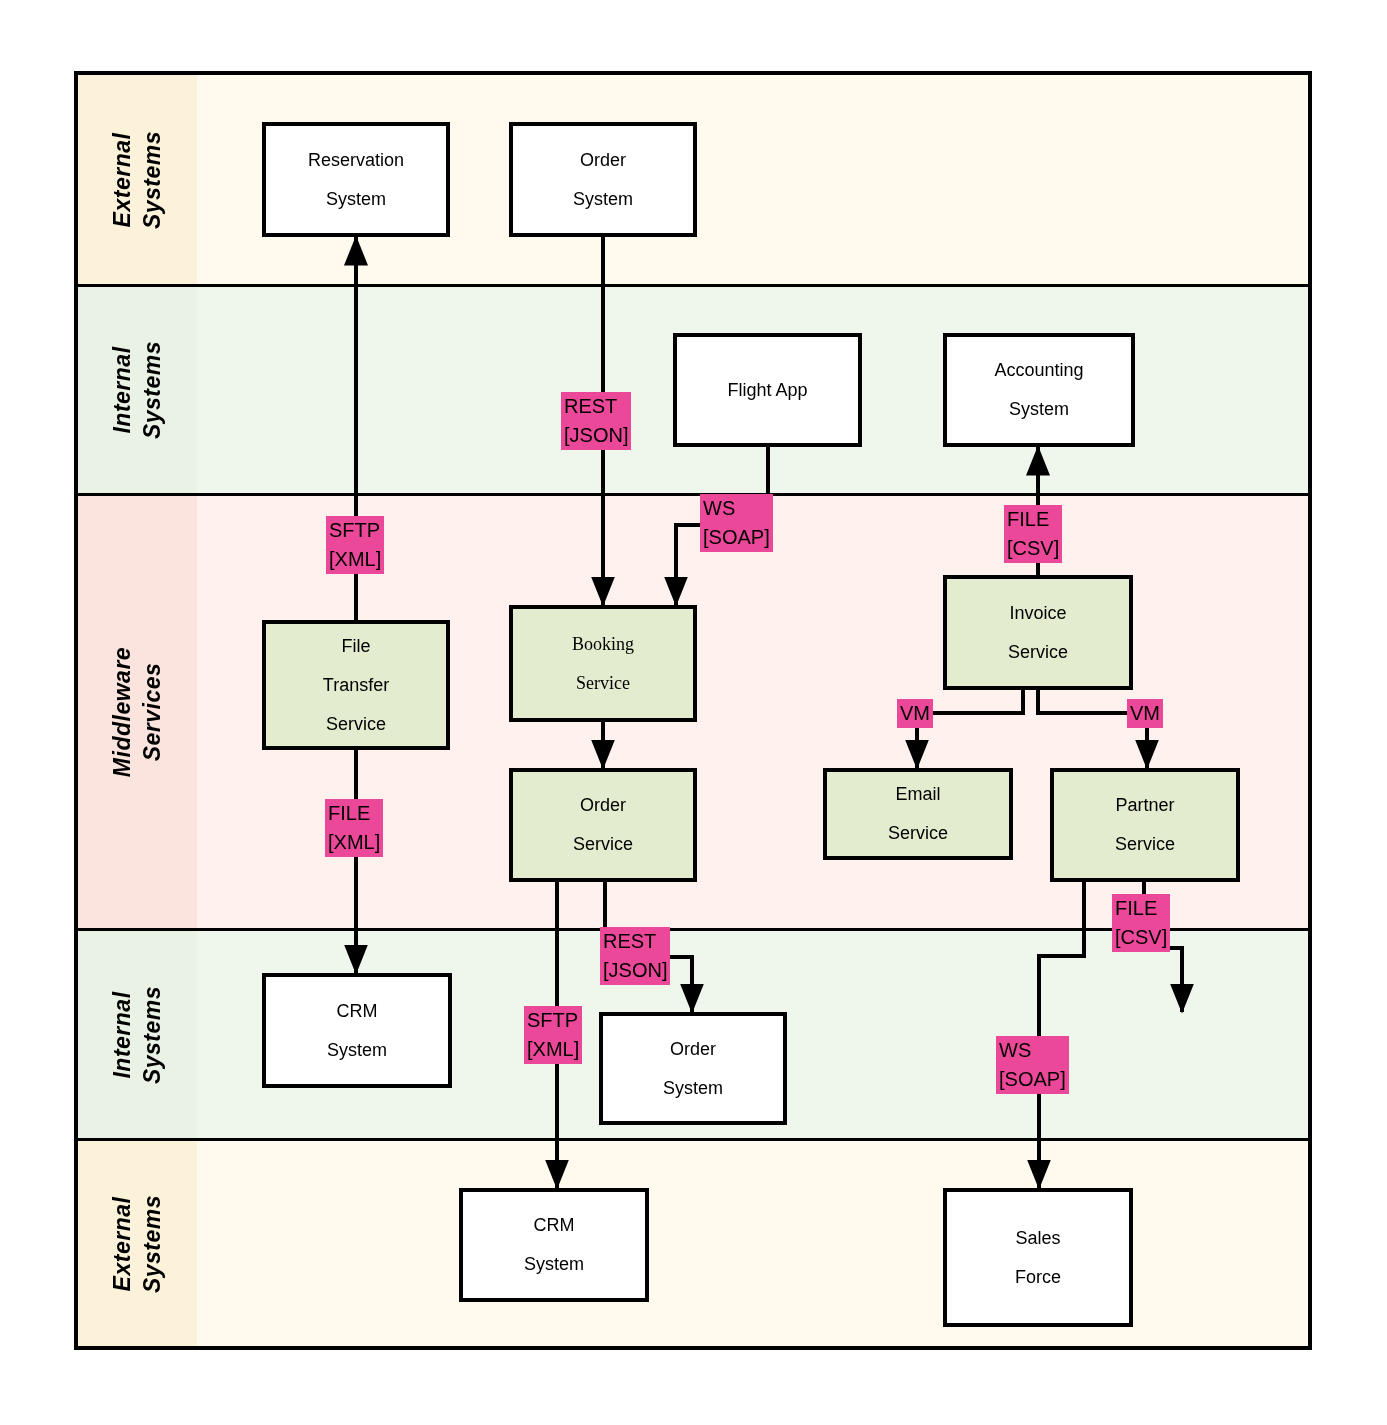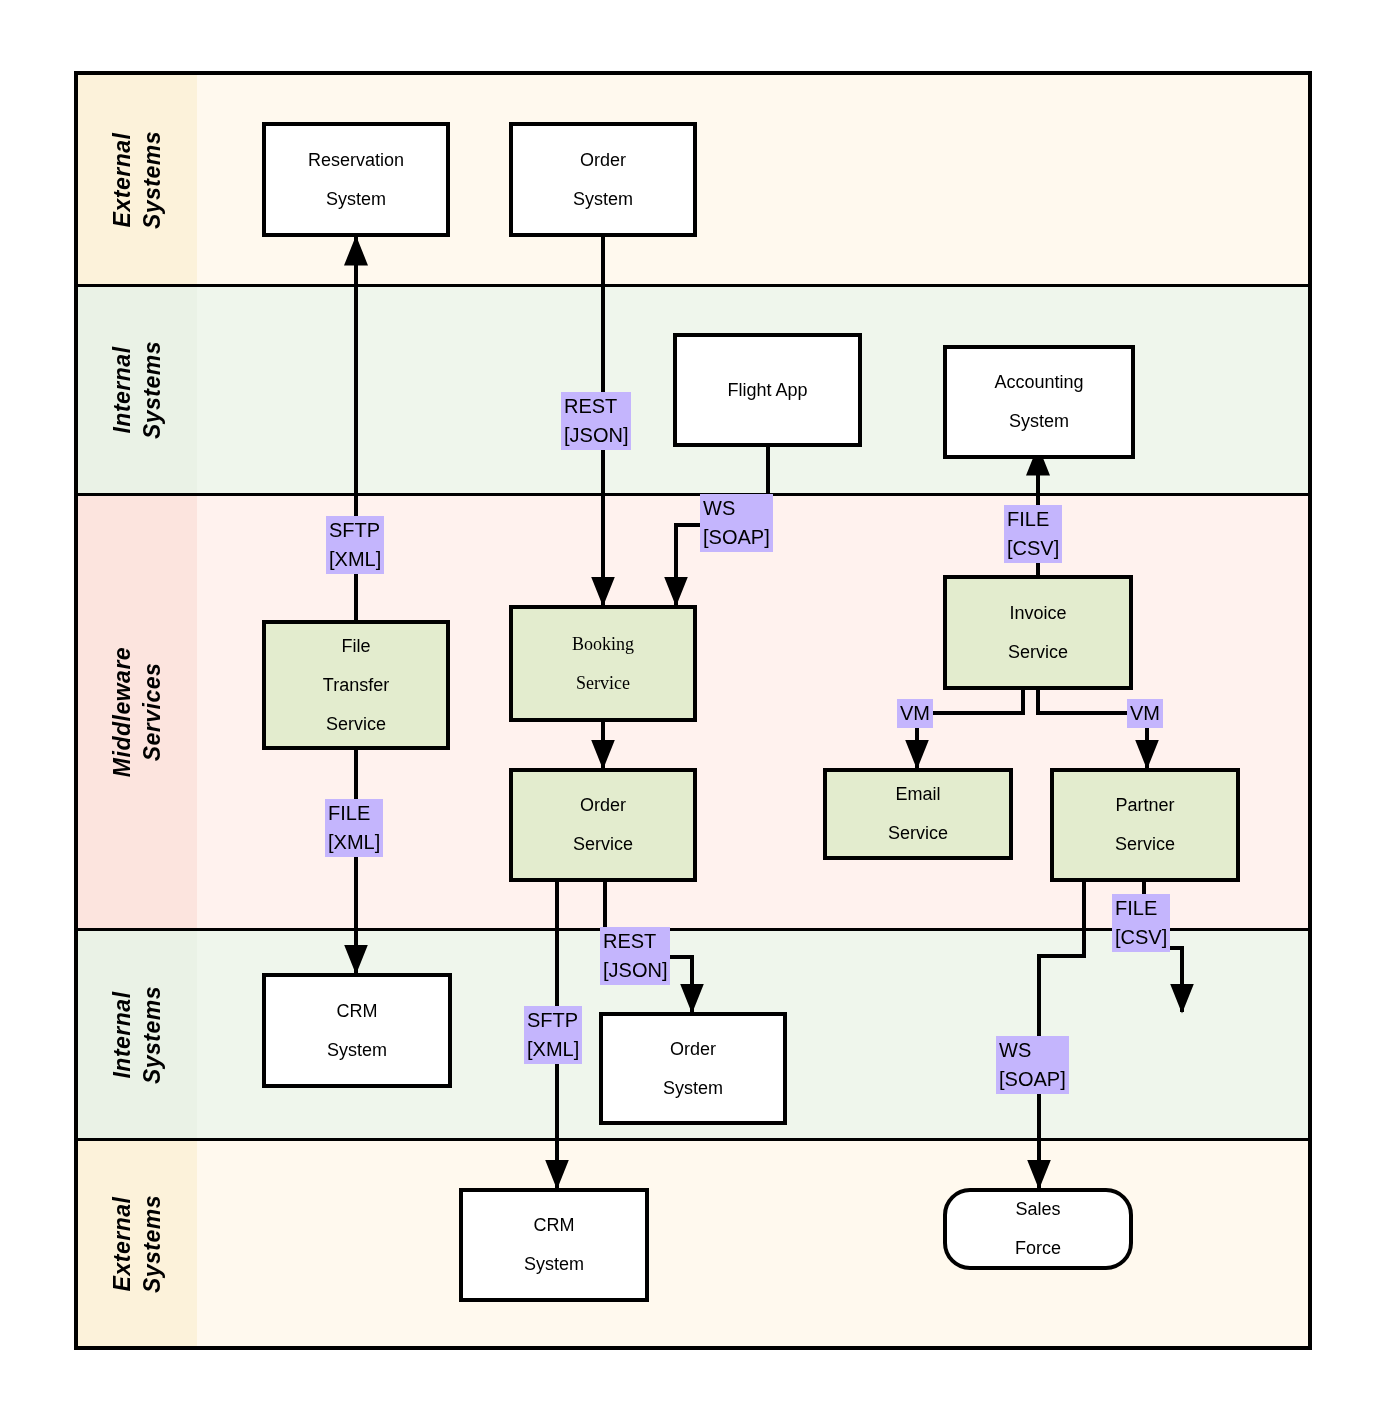--- a/index.html
+++ b/index.html
@@ -31,21 +31,21 @@
   .edges{position:absolute;left:0;top:0;pointer-events:none;}
 
   .node{
     position:absolute;box-sizing:border-box;border:4px solid #000;background:#ffffff;
     display:flex;align-items:center;justify-content:center;text-align:center;
     white-space:pre-line;font-size:18px;line-height:39px;
   }
   .node.service{background:#e3ecce;}
 
   .elabel{
-    position:absolute;background:#c4b5fd;padding:0 3px;
+    position:absolute;background:#ec4899;padding:0 3px;
     font-size:20px;line-height:29px;white-space:pre-line;text-align:left;
   }
 </style>
 </head>
 <body>
 
 <div class="canvas">
 
   <div class="pool">
     <div class="lane external" style="height:209px;">
@@ -121,21 +121,21 @@
   <div class="elabel" style="left:996px;top:1036px;">WS
 [SOAP]</div>
   <div class="elabel" style="left:1112px;top:894px;">FILE
 [CSV]</div>
 
   <div class="node" style="left:262px;top:122px;width:188px;height:115px;">Reservation
 System</div>
   <div class="node" style="left:509px;top:122px;width:188px;height:115px;">Order
 System</div>
   <div class="node" style="left:673px;top:333px;width:189px;height:114px;">Flight App</div>
-  <div class="node" style="left:943px;top:345px;width:192px;height:114px;">Accounting
+  <div class="node" style="left:943px;top:333px;width:192px;height:114px;">Accounting
 System</div>
 
   <div class="node service" style="left:262px;top:620px;width:188px;height:130px;">File
 Transfer
 Service</div>
   <div class="node service" style="left:509px;top:605px;width:188px;height:117px;font-family:Liberation Serif, serif;">Booking
 Service</div>
   <div class="node service" style="left:509px;top:768px;width:188px;height:114px;">Order
 Service</div>
   <div class="node service" style="left:943px;top:575px;width:190px;height:115px;">Invoice
@@ -145,16 +145,16 @@
   <div class="node service" style="left:1050px;top:768px;width:190px;height:114px;">Partner
 Service</div>
 
   <div class="node" style="left:262px;top:973px;width:190px;height:115px;">CRM
 System</div>
   <div class="node" style="left:599px;top:1012px;width:188px;height:113px;">Order
 System</div>
 
   <div class="node" style="left:459px;top:1188px;width:190px;height:114px;">CRM
 System</div>
-  <div class="node" style="left:943px;top:1188px;width:190px;height:82px;border-radius:27px;">Sales
+  <div class="node" style="left:943px;top:1188px;width:190px;height:139px;">Sales
 Force</div>
 
 </div>
 
 </body></html>

